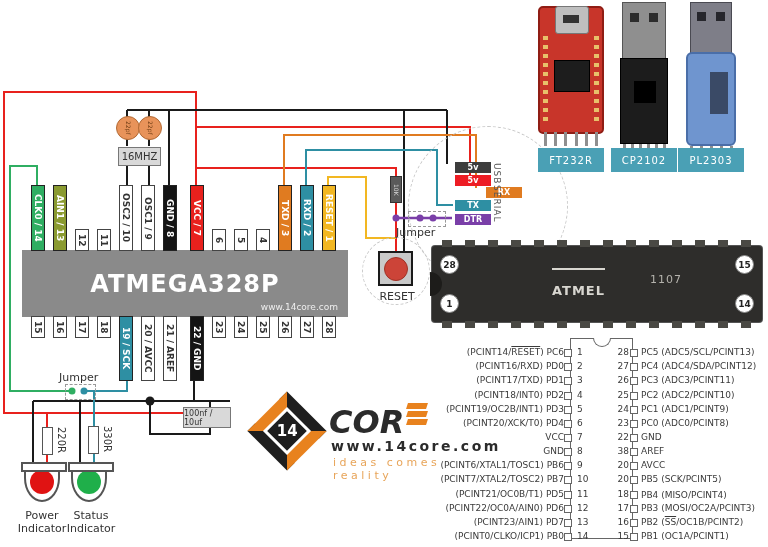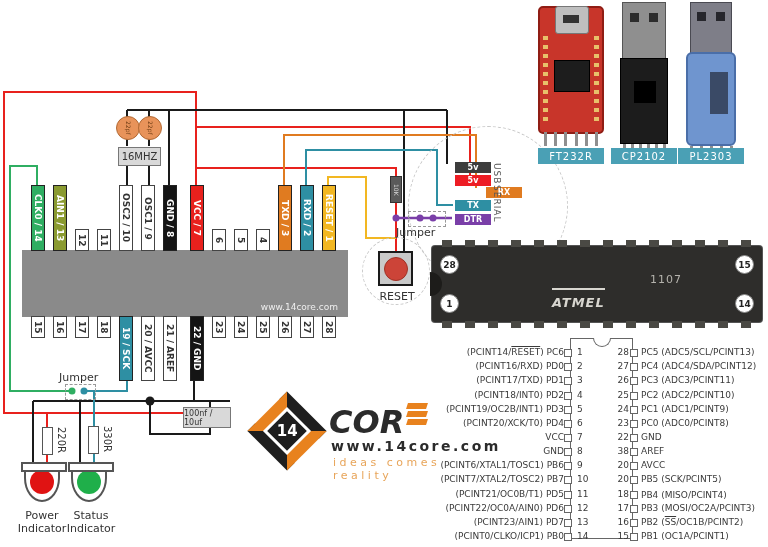--- a/index.html
+++ b/index.html
@@ -38,21 +38,21 @@
   .led .flange{position:absolute;left:-5px;top:-2px;width:42px;height:6px;background:#fff;border:2px solid #555;}
   .led .die{width:24px;height:24px;border-radius:50%;}
   .ind-label{width:62px;text-align:center;font-size:11px;color:#333;line-height:13px;}
   
   .spin{position:absolute;left:455px;width:36px;height:11px;display:flex;align-items:center;justify-content:center;color:#fff;font-size:8px;font-weight:bold;}
   .usbserial{left:492px;top:163px;height:60px;display:flex;writing-mode:vertical-rl;font-size:9px;color:#555;letter-spacing:1px;gap:1px;}
   .usblist{left:513px;top:166px;font-size:10px;color:#333;line-height:15px;white-space:nowrap;}
   .usblist .chip{display:inline-block;min-width:48px;}
   .usblist .sep{color:#555;padding-right:4px;}
   
-  .board-label{position:absolute;top:148px;height:16px;background:#4aa0b5;color:#fff;font-size:10px;display:flex;align-items:center;justify-content:center;letter-spacing:1px;}
+  .board-label{position:absolute;top:148px;height:24px;background:#4aa0b5;color:#fff;font-size:10px;display:flex;align-items:center;justify-content:center;letter-spacing:1px;}
   .legs{position:absolute;bottom:-14px;left:0;right:0;display:flex;justify-content:space-around;}
   .legs i{display:block;width:3px;height:14px;background:#8f8f8f;}
   .ft-board{left:538px;top:6px;width:66px;height:128px;background:#c8352a;border:2px solid #8f1d14;border-radius:5px;box-sizing:border-box;}
   .ft-usb{position:absolute;left:15px;top:-2px;width:32px;height:26px;background:#bfbfbf;border:1px solid #777;border-radius:3px;}
   .ft-usb i{position:absolute;left:7px;top:8px;width:16px;height:8px;background:#333;display:block;}
   .ft-chip{position:absolute;left:14px;top:52px;width:34px;height:30px;background:#1d1d1d;border:1px solid #000;}
   .ft-pads{position:absolute;top:28px;bottom:6px;width:5px;background:repeating-linear-gradient(#e8c06a 0 4px,transparent 4px 9px);}
   .cp-board{left:620px;top:2px;width:48px;height:142px;}
   .cp-usb{position:absolute;left:2px;top:0;width:44px;height:58px;background:#8f8f8f;border:1px solid #555;box-sizing:border-box;}
   .cp-usb i{position:absolute;top:10px;width:9px;height:9px;background:#2c2c2c;display:block;}
@@ -62,21 +62,21 @@
   .pl-usb{position:absolute;left:4px;top:0;width:42px;height:56px;background:#7e7e88;border:1px solid #4a4a52;box-sizing:border-box;}
   .pl-usb i{position:absolute;top:9px;width:9px;height:9px;background:#26262c;display:block;}
   .pl-body{position:absolute;left:0;top:50px;width:50px;height:94px;background:#6f95cf;border:2px solid #4a6ea8;border-radius:6px;box-sizing:border-box;}
   .pl-chip{position:absolute;left:22px;top:18px;width:18px;height:42px;background:#3a4a66;}
   
   .chip-photo{left:432px;top:246px;width:330px;height:76px;background:#2e2d2b;border-radius:3px;box-shadow:0 0 0 1px #555;}
   .chip-photo .stubs{position:absolute;left:10px;right:10px;height:7px;background:repeating-linear-gradient(90deg,#4a4944 0 10px,transparent 10px 23px);}
   .chip-photo .st-top{top:-6px;} .chip-photo .st-bot{bottom:-6px;}
   .corner{position:absolute;width:17px;height:17px;border-radius:50%;background:#fff;border:1px solid #888;color:#222;font-size:9px;font-weight:bold;display:flex;align-items:center;justify-content:center;}
   .chip-notch{position:absolute;left:-2px;top:26px;width:12px;height:24px;border-radius:0 12px 12px 0;background:#1d1c1a;}
-  .atmel{position:absolute;left:120px;top:22px;color:#d8d6d0;font-size:13px;font-weight:bold;font-style:italic;letter-spacing:1px;border-top:2px solid #d8d6d0;padding-top:5px;margin-top:20px;}
+  .atmel{position:absolute;left:120px;top:22px;color:#d8d6d0;font-size:13px;font-weight:bold;letter-spacing:1px;border-top:2px solid #d8d6d0;padding-top:13px;}
   .datecode{position:absolute;left:182px;top:27px;color:#b5b3ad;font-size:11px;letter-spacing:1px;margin-left:36px;}
   .partno{position:absolute;left:112px;top:45px;color:#8f8d87;font-size:12px;letter-spacing:2px;}
   
   .pinout{left:440px;top:336px;width:328px;height:208px;font-size:9px;color:#3a3a3a;}
   .ic-outline{position:absolute;left:130px;top:2px;width:63px;height:201px;border:1.5px solid #666;box-sizing:border-box;background:#fff;}
   .ic-notch{position:absolute;left:50%;top:-1.5px;transform:translateX(-50%);width:16px;height:8px;background:#fff;border:1.5px solid #666;border-top:none;border-radius:0 0 9px 9px;}
   .prow{position:absolute;height:12px;line-height:12px;white-space:nowrap;}
   .plab-l{left:0;width:124px;text-align:right;}
   .plab-r{left:201px;}
   .pnum-l{left:137px;}
@@ -148,20 +148,21 @@
     <circle cx="420" cy="218" r="3.5" fill="#7a3fa8"></circle>
     <circle cx="433" cy="218" r="3.5" fill="#7a3fa8"></circle>
     <circle cx="72" cy="391" r="3.5" fill="#2fae62"></circle>
     <circle cx="84" cy="391" r="3.5" fill="#2e8fa3"></circle>
   </svg>
 
   <div class="comp dashed-circle" style="left:408px;top:126px;width:158px;height:158px;z-index:1;"></div>
   <div class="comp dashed-circle" style="left:362px;top:237px;width:66px;height:66px;z-index:1;"></div>
 
   <div class="comp mcu-body">
+    <span class="mcu-title">ATMEGA328P</span>
     <span class="mcu-site">www.14core.com</span>
   </div>
   <div id="top-pins">
       <div class="pin comp tall-top" style="left: 31px; background: rgb(47, 174, 98);">CLK0 / 14</div>
       <div class="pin comp tall-top" style="left: 53px; background: rgb(138, 154, 48);">AIN1 / 13</div>
       <div class="pin comp short-top lightpin" style="left: 75px; background: rgb(255, 255, 255);">12</div>
       <div class="pin comp short-top lightpin" style="left: 97px; background: rgb(255, 255, 255);">11</div>
       <div class="pin comp tall-top lightpin" style="left: 119px; background: rgb(255, 255, 255);">OSC2 / 10</div>
       <div class="pin comp tall-top lightpin" style="left: 141px; background: rgb(255, 255, 255);">OSC1 / 9</div>
       <div class="pin comp tall-top" style="left: 163px; background: rgb(20, 20, 20);">GND / 8</div>

